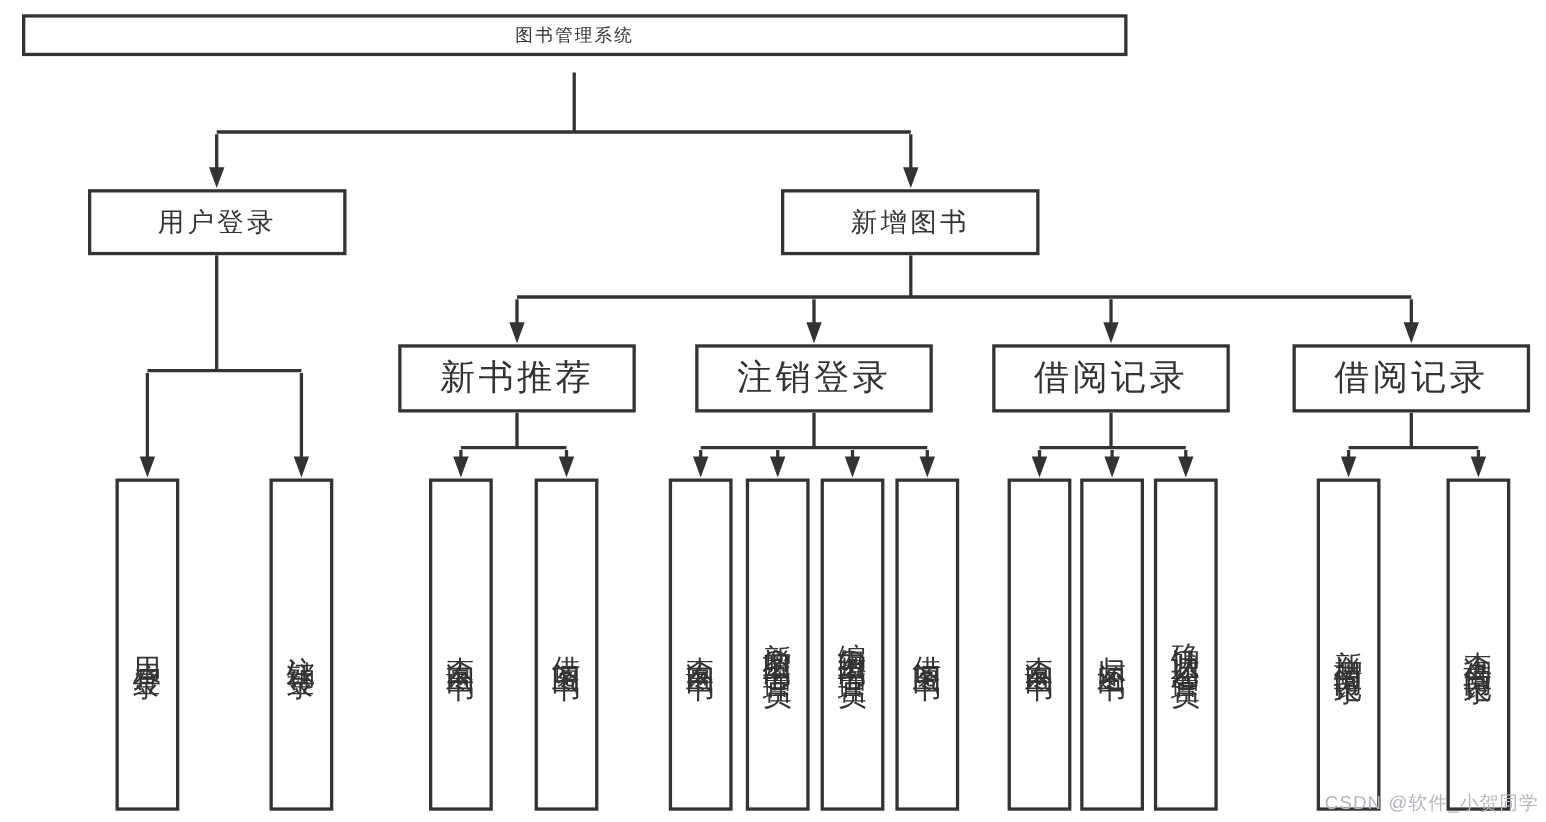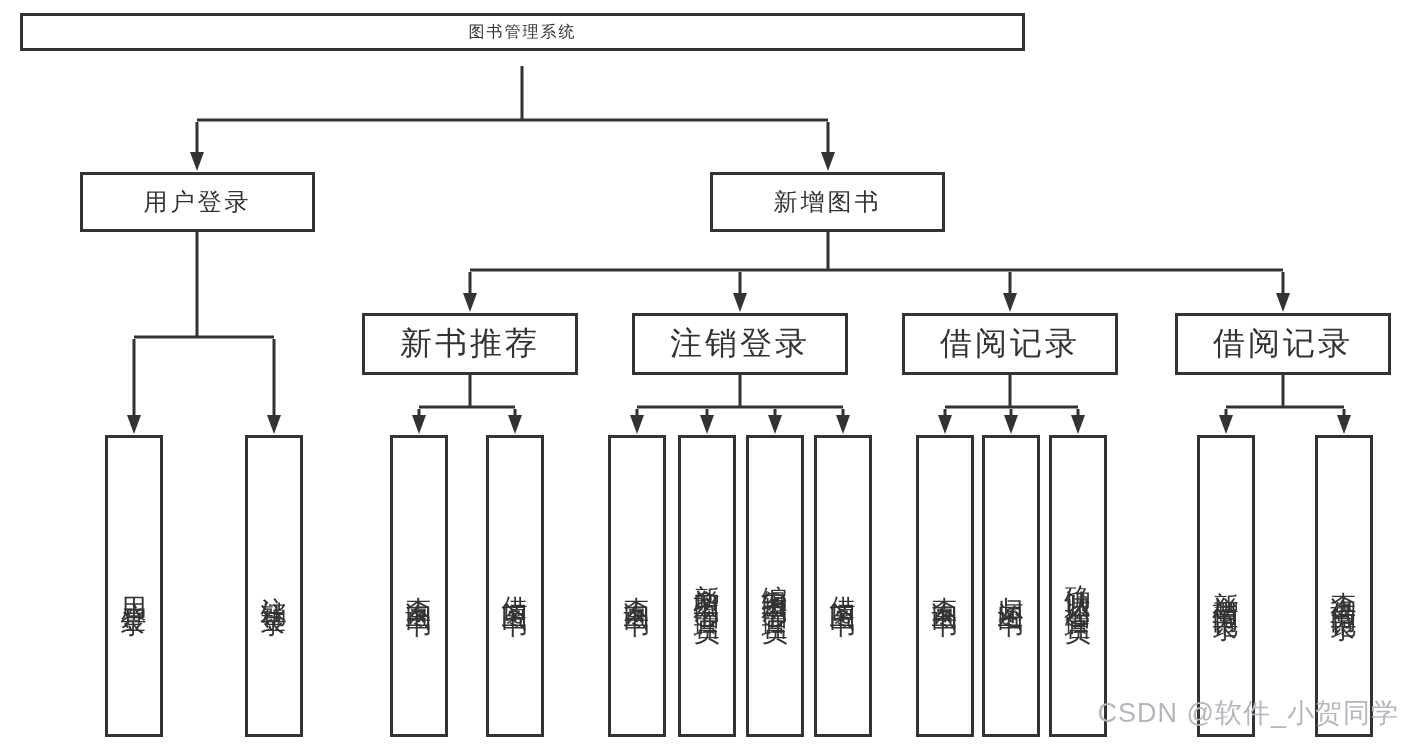--- a/index.html
+++ b/index.html
@@ -12,21 +12,21 @@
   .connectors{position:absolute;left:0;top:0;width:1405px;height:747px;}
   .ln{fill:none;stroke:var(--line);stroke-width:3;}
   .tri{fill:var(--line);stroke:none;}
   .box{position:absolute;border:3px solid var(--line);background:#fff;color:var(--text);
     display:flex;align-items:center;justify-content:center;text-align:center;}
   .root{left:20px;top:13px;width:1005px;height:38px;font-size:16px;letter-spacing:2px;font-family:Liberation Serif, serif;}
   .l2{top:172px;width:235px;height:60px;font-size:24px;letter-spacing:3px;}
   .l3{top:313px;width:216px;height:62px;font-size:32px;letter-spacing:3px;}
   .leaf{top:435px;width:58px;height:302px;font-size:26px;letter-spacing:5px;
     writing-mode:vertical-rl;text-orientation:mixed;line-height:1;}
-  .watermark{position:absolute;right:6px;bottom:16px;font-size:27px;color:var(--watermark);
+  .watermark{position:absolute;right:6px;bottom:6px;font-size:17px;color:var(--watermark);
     letter-spacing:1px;white-space:nowrap;}
 </style>
 </head>
 <body>
 
 <div class="stage">
 
   <svg class="connectors" width="1405" height="747" viewBox="0 0 1405 747" aria-hidden="true">
     <path class="ln" d="
       M522 66 V120  M197 120 H828

